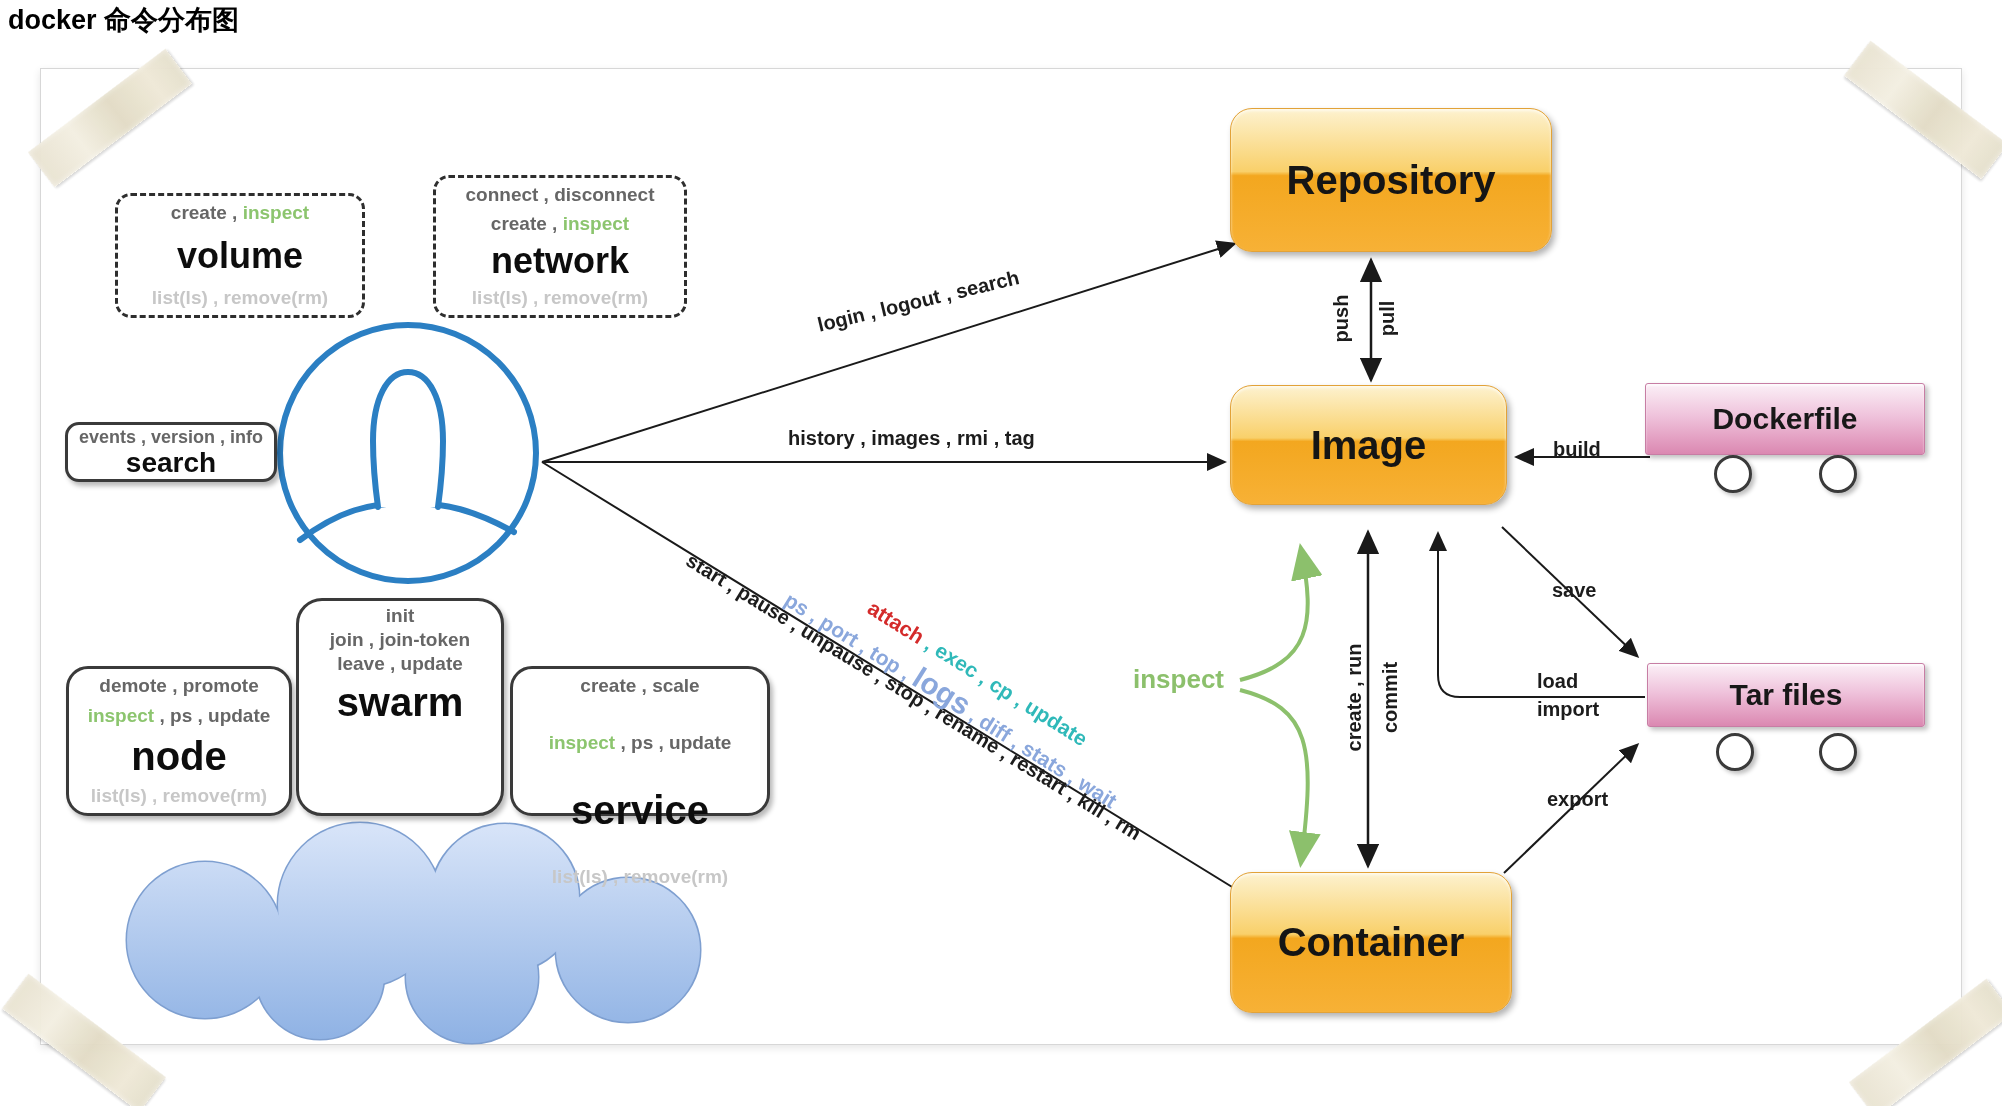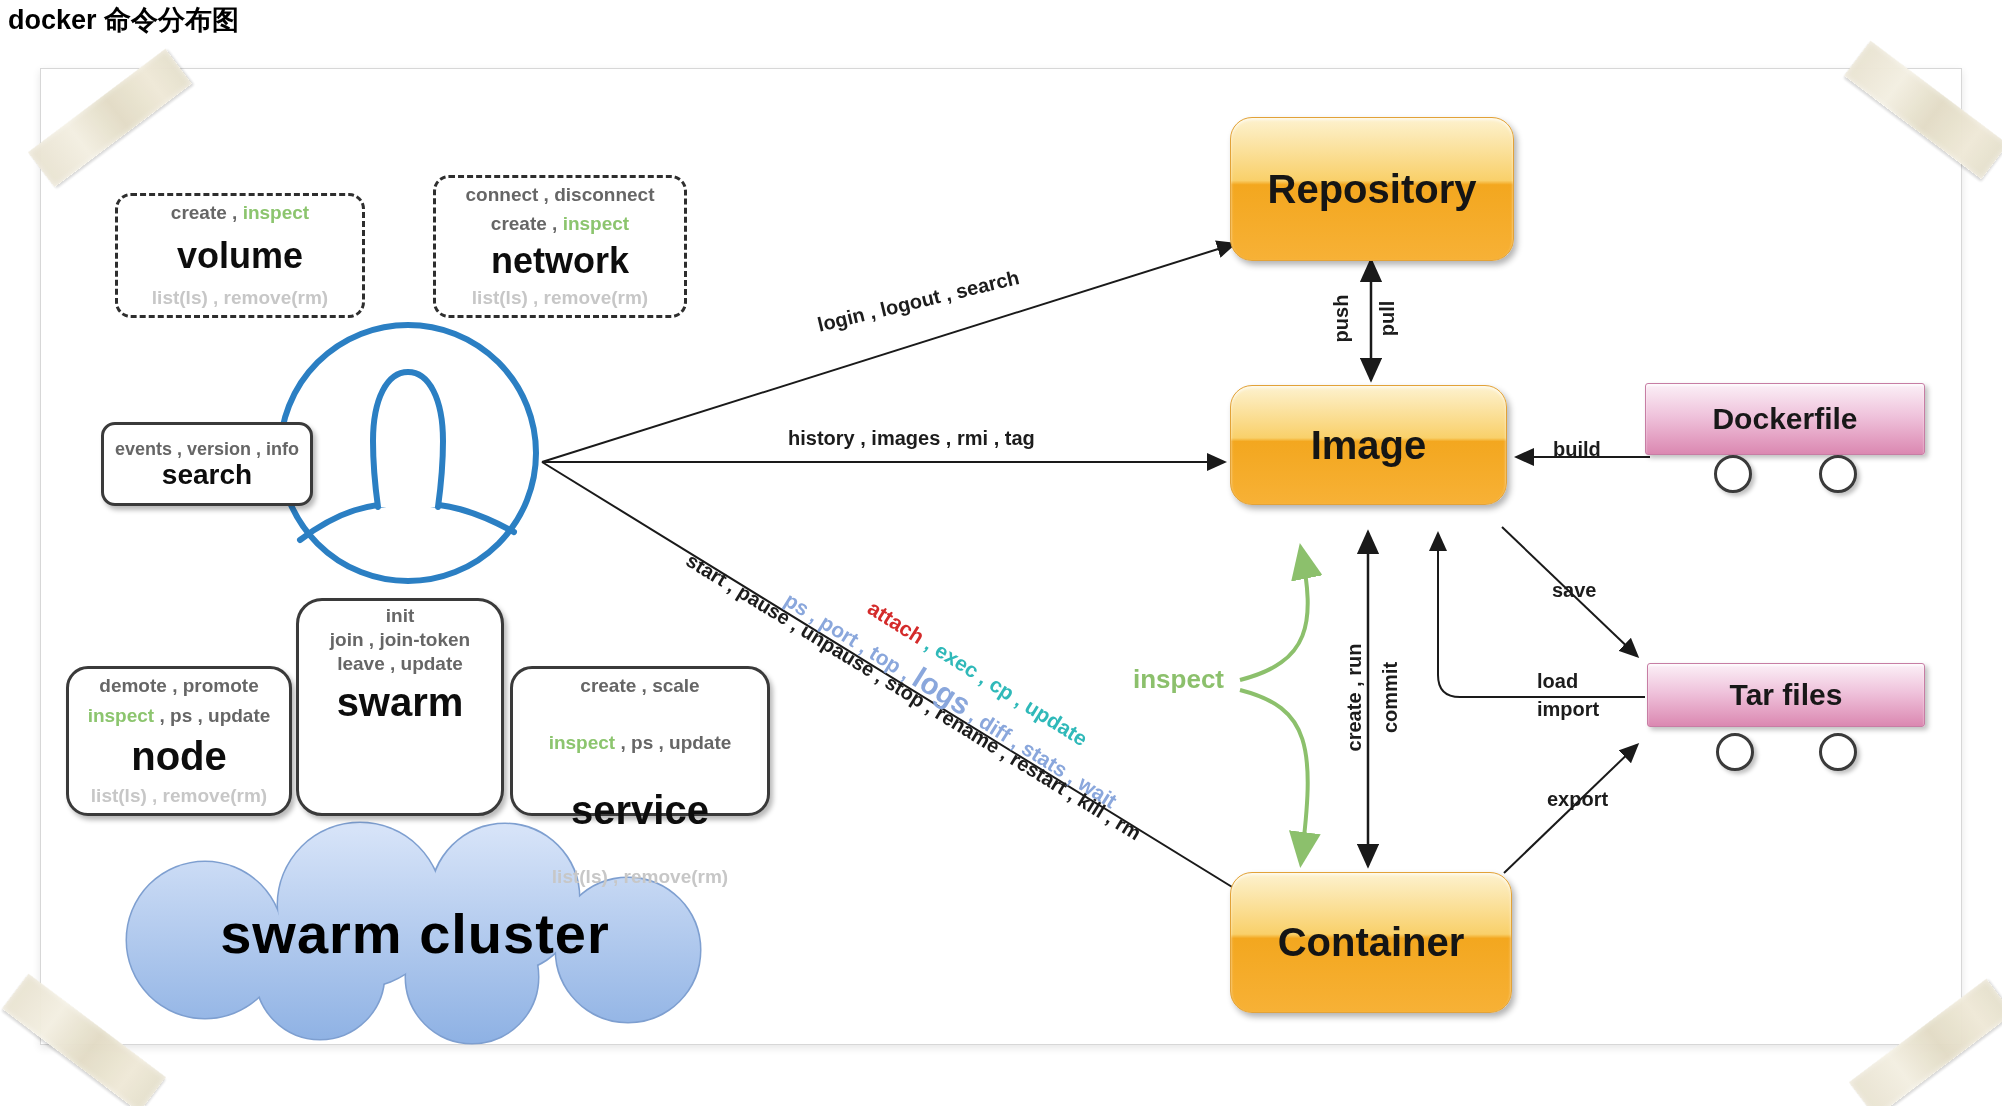--- a/index.html
+++ b/index.html
@@ -143,21 +143,21 @@
     <div class="faded">list(ls) , remove(rm)</div>
   </div>
 
   <div class="dashed-box" style="left:433px;top:175px;width:254px;height:143px;">
     <div class="sub">connect , disconnect</div>
     <div class="sub"><span class="pre">create , </span><span class="green">inspect</span></div>
     <div class="big-word">network</div>
     <div class="faded">list(ls) , remove(rm)</div>
   </div>
 
-  <div class="solid-box" style="left:65px;top:422px;width:212px;height:84px;border-radius:14px;justify-content:center;gap:0;margin-left:36px;">
+  <div class="solid-box" style="left:65px;top:422px;width:212px;height:60px;border-radius:14px;justify-content:center;gap:0;">
     <div class="sub" style="font-size:18px;">events , version , info</div>
     <div class="big-word" style="font-size:28px;">search</div>
   </div>
 
   <div class="solid-box" style="left:66px;top:666px;width:226px;height:150px;">
     <div class="sub">demote , promote</div>
     <div class="sub"><span class="green">inspect</span><span class="pre"> , ps , update</span></div>
     <div class="big-word" style="font-size:40px;">node</div>
     <div class="faded">list(ls) , remove(rm)</div>
   </div>
@@ -169,23 +169,22 @@
     <div class="big-word" style="font-size:40px;margin-top:4px;">swarm</div>
   </div>
 
   <div class="solid-box" style="left:510px;top:666px;width:260px;height:150px;gap:35px;">
     <div class="sub">create , scale</div>
     <div class="sub"><span class="green">inspect</span><span class="pre"> , ps , update</span></div>
     <div class="big-word" style="font-size:40px;">service</div>
     <div class="faded">list(ls) , remove(rm)</div>
   </div>
 
-  <div class="cloud-label">swarm cluster</div>
-
-  <div class="entity" style="left:1230px;top:117px;width:284px;height:144px;">Repository</div>
+
+  <div class="entity" style="left:1230px;top:108px;width:322px;height:144px;">Repository</div>
   <div class="entity" style="left:1230px;top:385px;width:277px;height:120px;">Image</div>
   <div class="entity" style="left:1230px;top:872px;width:282px;height:141px;">Container</div>
 
   <div class="cart" style="left:1645px;top:383px;width:280px;height:72px;">Dockerfile</div>
   <div class="wheel" style="left:1714px;top:455px;"></div>
   <div class="wheel" style="left:1819px;top:455px;"></div>
 
   <div class="cart" style="left:1647px;top:663px;width:278px;height:64px;">Tar files</div>
   <div class="wheel" style="left:1716px;top:733px;"></div>
   <div class="wheel" style="left:1819px;top:733px;"></div>

